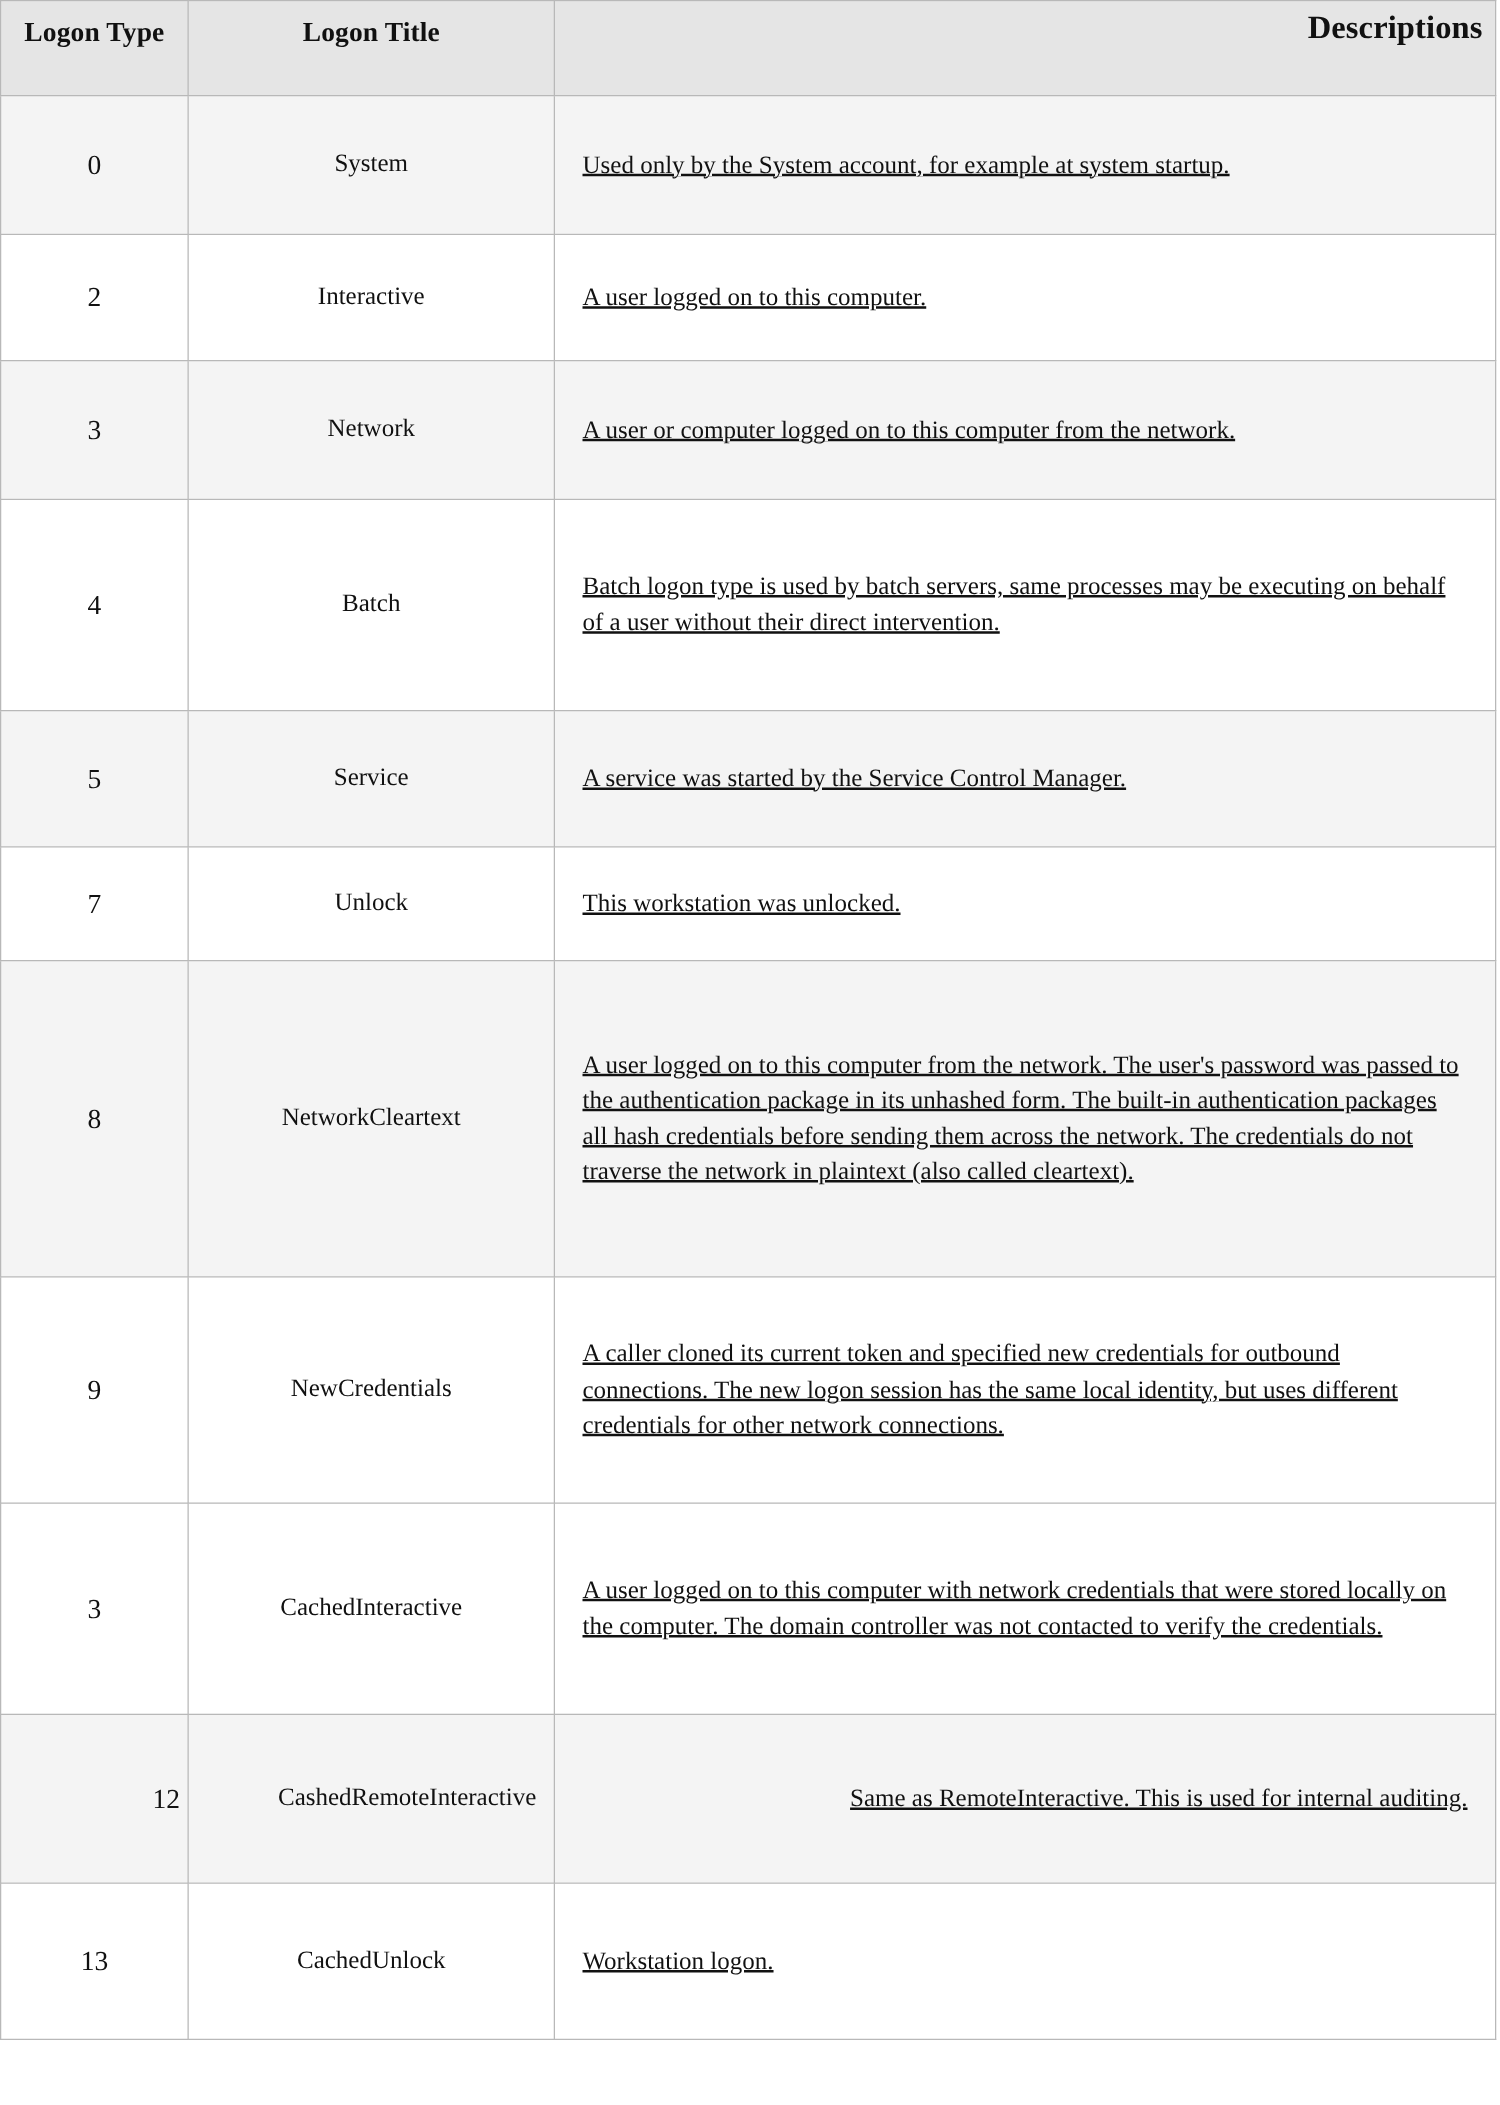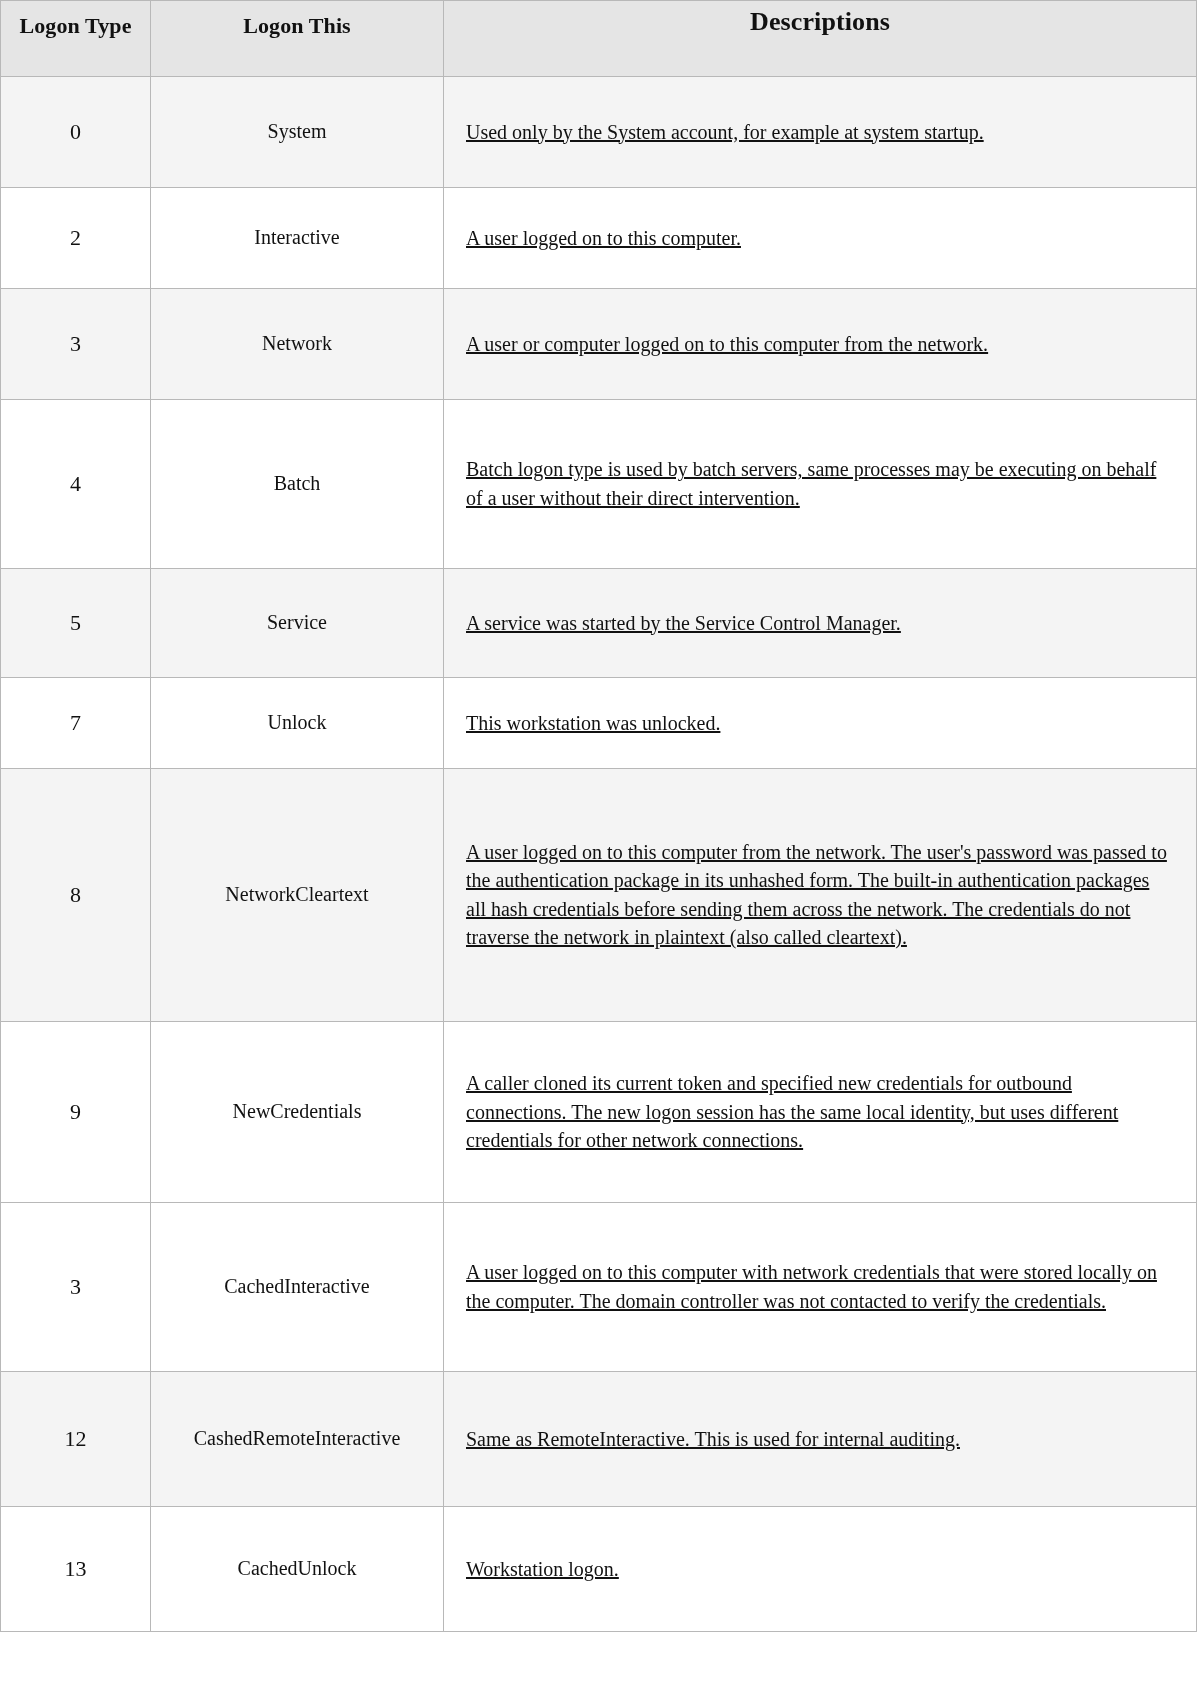--- a/index.html
+++ b/index.html
@@ -46,20 +46,21 @@
     font-size: 22px;
     line-height: 1.22;
     padding: 12px 10px 36px 10px;
     text-align: center;
     vertical-align: top;
     letter-spacing: 0.1px;
   }
   thead th.th-desc {
     font-size: 26px;
     padding-top: 2px;
+    text-align: right;
   }
   thead th .hdr-inner {
     display: block;
   }
 
   
   tbody tr.shade > td { background: #f4f4f4; }
   tbody tr.plain > td { background: #ffffff; }
 
   td.cell-type {
@@ -88,40 +89,40 @@
   tr[data-h="r0"]  td { height: 82px;  }
   tr[data-h="r2"]  td { height: 72px;  }
   tr[data-h="r3"]  td { height: 82px;  }
   tr[data-h="r4"]  td { height: 140px; }
   tr[data-h="r5"]  td { height: 80px;  }
   tr[data-h="r7"]  td { height: 62px;  }
   tr[data-h="r8"]  td { height: 224px; }
   tr[data-h="r9"]  td { height: 152px; }
   tr[data-h="r10"] td { height: 110px; }
   tr[data-h="r11"] td { height: 140px; }
-  tr[data-h="r12"] td { height: 106px; }
+  tr[data-h="r12"] td { height: 106px; text-align: right; }
   tr[data-h="r13"] td { height: 96px;  }
 </style>
 </head>
 <body>
 
 <div class="table-wrap">
   <table class="logon-table">
     <colgroup>
       <col class="col-type">
       <col class="col-title">
       <col class="col-desc">
     </colgroup>
     <thead>
       <tr>
         <th class="th-type">
           <span class="hdr-inner">Logon Type</span>
         </th>
         <th class="th-title">
-          <span class="hdr-inner">Logon This</span>
+          <span class="hdr-inner">Logon Title</span>
         </th>
         <th class="th-desc">
           <span class="hdr-inner">Descriptions</span>
         </th>
       </tr>
     </thead>
     <tbody>
 
       <tr class="shade" data-h="r0">
         <td class="cell-type">0</td>

